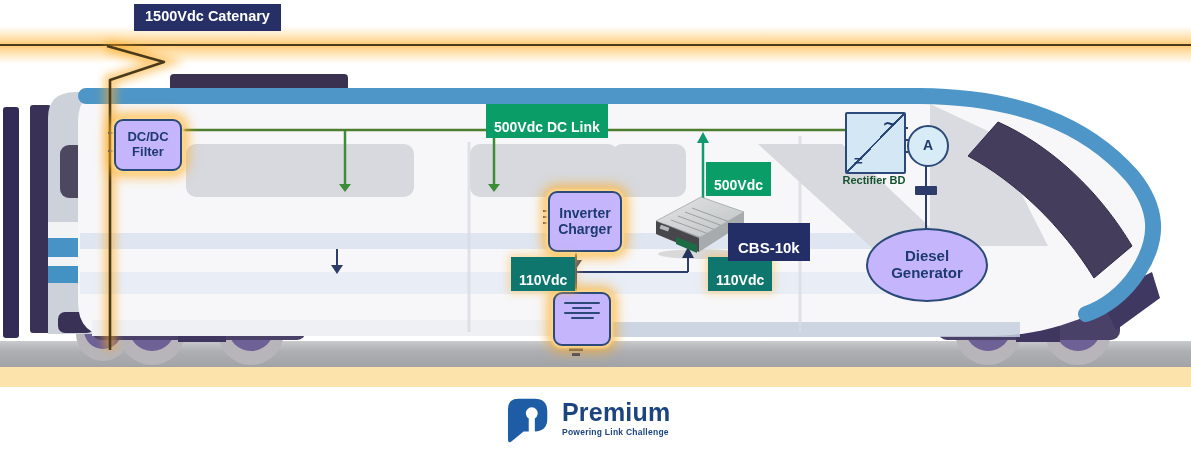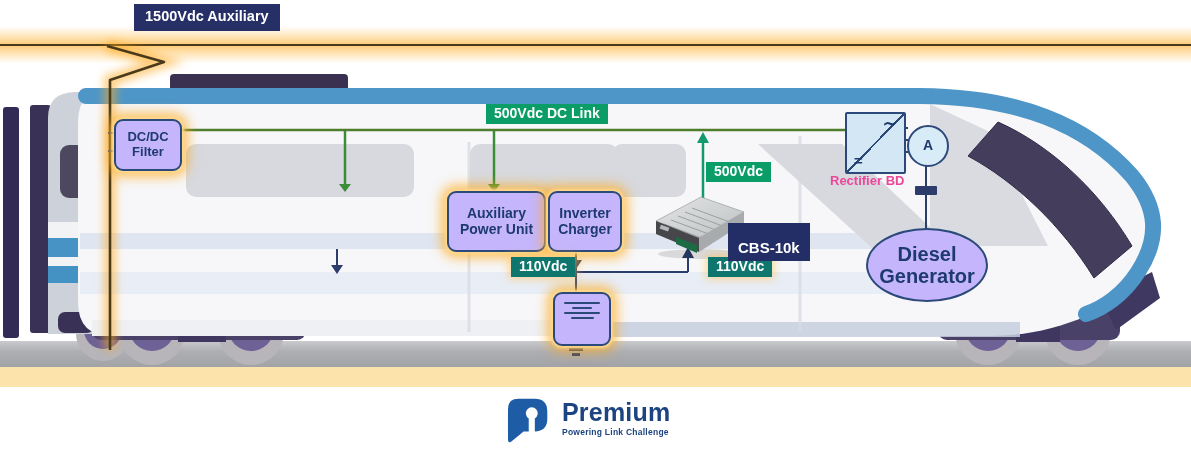--- a/index.html
+++ b/index.html
@@ -1,39 +1,39 @@
 <!DOCTYPE html>
 <html><head>
 <meta charset="utf-8">
 <style>
   html,body{margin:0;padding:0;background:#ffffff;}
   #canvas{position:relative;width:1191px;height:449px;background:#ffffff;overflow:hidden;
           font-family:"Liberation Sans", sans-serif;}
   #scene{position:absolute;left:0;top:0;z-index:1;}
   .chip{position:absolute;z-index:4;color:#ffffff;font-weight:700;font-size:14px;
-        padding:2px 8px 3px;line-height:1.1;white-space:nowrap;}
+        padding:16px 8px 3px;line-height:1.1;white-space:nowrap;}
   .chip.navy{background:#262f66;font-size:14.5px;padding:5px 11px 6px;}
   .chip.green{background:#0a9d68;}
   .chip.orange{background:#0f766e;box-shadow:0 0 8px 2px rgba(255,190,70,.55);}
   .chip.dark{background:#232e66;font-size:15px;padding:17px 10px 4px;}
   .comp{position:absolute;z-index:3;background:#c4b5fd;border:2px solid #2c4a79;border-radius:9px;
         color:#1e3a6e;font-weight:700;display:flex;align-items:center;justify-content:center;
         text-align:center;line-height:1.12;font-size:14px;
         box-shadow:0 0 3px 2px #ffd98f,0 0 12px 6px rgba(255,170,25,.7);}
   .comp.noGlow{box-shadow:none;}
   .pill{border-radius:15px;font-size:15px;}
-  .ellipse{border-radius:50%;box-shadow:none;font-size:20px;}
+  .ellipse{border-radius:50%;box-shadow:none;font-size:15px;}
   .circleA{border-radius:50%;box-shadow:none;background:#d8ecf7;font-size:14px;}
   .rectbox{background:
      linear-gradient(to bottom right, rgba(0,0,0,0) calc(50% - 1px), #2c4a79 calc(50% - 1px),
                      #2c4a79 calc(50% + 1px), rgba(0,0,0,0) calc(50% + 1px)),#d3e8f4;
      box-shadow:none;border-radius:2px;}
   .rectbox .ac{position:absolute;top:0px;right:7px;font-size:17px;font-weight:700;color:#1e3a6e;}
   .rectbox .dc{position:absolute;bottom:2px;left:7px;font-size:15px;font-weight:900;color:#1e3a6e;letter-spacing:-1px;}
-  .caption{position:absolute;z-index:3;color:#ec4899;font-weight:700;text-align:left;line-height:1.15;font-size:13px;}
+  .caption{position:absolute;z-index:3;color:#14532d;font-weight:700;text-align:center;line-height:1.15;font-size:11px;}
   .battery{padding:5px 4px;display:block;}
   .bdash{height:2px;background:#2c4a79;border-radius:1px;margin:3px auto;}
   #logo{position:absolute;left:505px;top:398px;z-index:4;display:flex;align-items:flex-start;gap:11px;}
   #logo .txt{display:flex;flex-direction:column;padding-top:2px;}
   #logo .brand{color:#1c4480;font-weight:700;font-size:25px;line-height:1.0;letter-spacing:.2px;}
   #logo .tag{color:#1c4480;font-weight:700;font-size:8.5px;letter-spacing:.25px;margin-top:2px;}
 </style>
 </head>
 <body>
 
@@ -184,29 +184,28 @@
         <line x1="685" y1="212" x2="728" y2="228"></line>
         <line x1="692" y1="208" x2="735" y2="224"></line>
       </g>
       <polygon points="656,221 699,238 699,252 656,234" fill="#47474b"></polygon>
       <polygon points="699,238 744,212 744,223 699,252" fill="#a8abad"></polygon>
       <polygon points="676,237 697,245 697,253 676,244" fill="#1d6b45"></polygon>
       <rect x="660" y="226" width="9" height="4" fill="#c9ccd0" opacity=".85" transform="rotate(20 664 228)"></rect>
     </g>
   </svg>
 
-  <div class="chip navy" style="left:134px;top:4px;">1500Vdc Auxiliary</div>
+  <div class="chip navy" style="left:134px;top:4px;">1500Vdc Catenary</div>
 
   <div class="comp" style="left:114px;top:119px;width:64px;height:48px;font-size:13px;">DC/DC Filter</div>
 
   <div class="chip green" style="left:486px;top:104px;">500Vdc DC Link</div>
 
 
 
-  <div class="comp" style="left:447px;top:191px;width:95px;height:57px;">Auxiliary Power Unit</div>
 
   <div class="comp" style="left:548px;top:191px;width:70px;height:57px;">Inverter Charger</div>
 
   <div class="comp battery" style="left:553px;top:292px;width:46px;height:40px;">
     <div class="bdash" style="width:78%;"></div>
     <div class="bdash" style="width:45%;"></div>
     <div class="bdash" style="width:80%;"></div>
     <div class="bdash" style="width:50%;"></div>
   </div>
 

